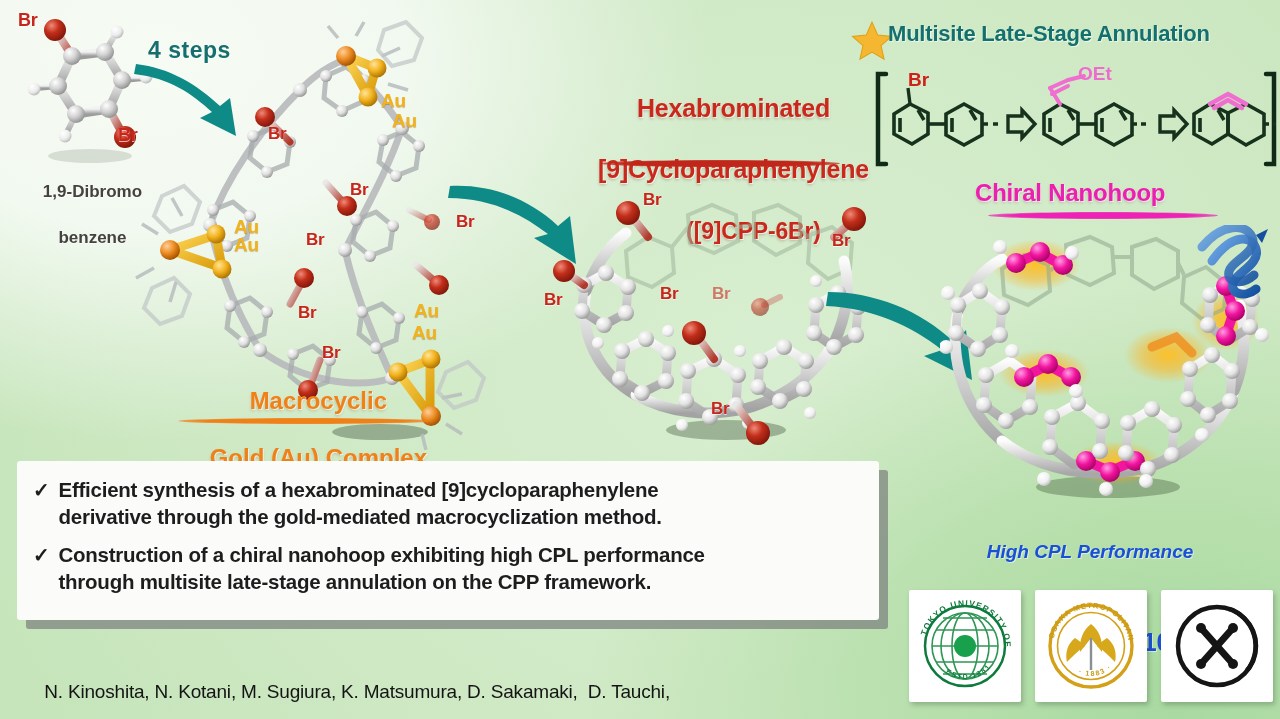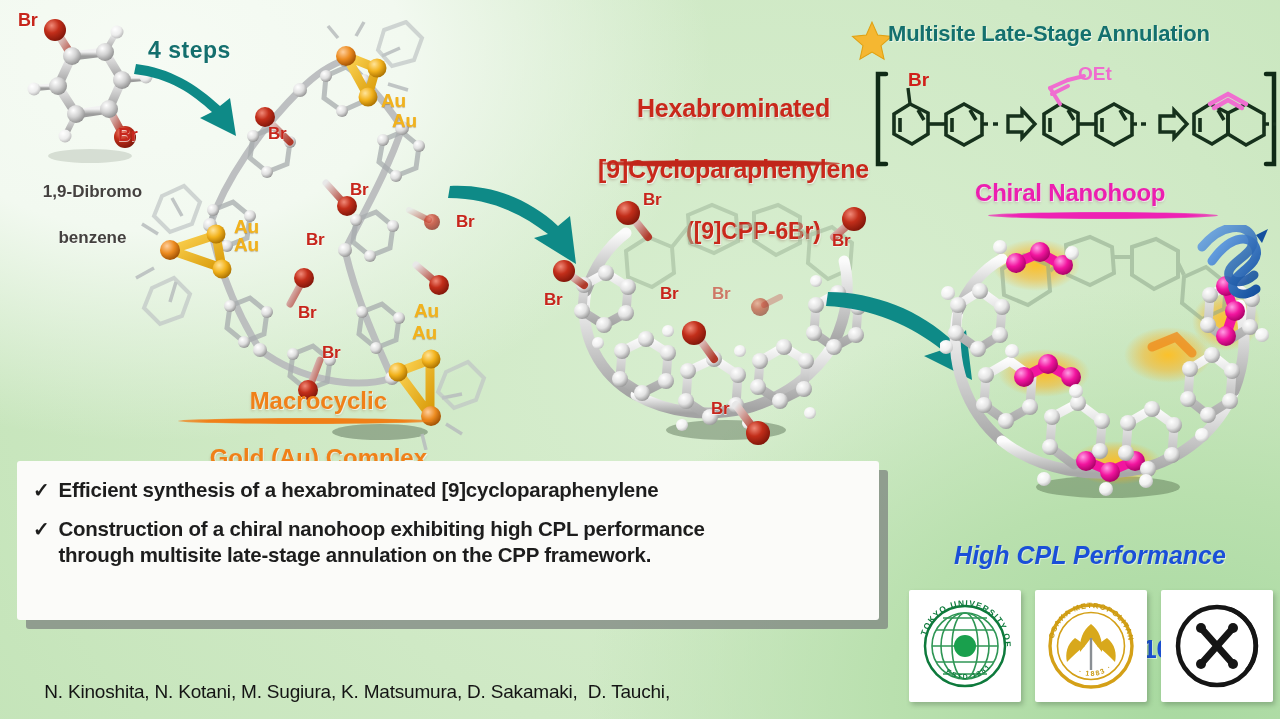--- a/index.html
+++ b/index.html
@@ -73,21 +73,21 @@
   }
   .magentarule{
     position:absolute;left:988px;top:212px;width:230px;height:7px;border-radius:50%;
     background:radial-gradient(ellipse at 50% 50%, #ee22b4 0%, #ee22b4 55%, rgba(238,34,180,0) 100%);
   }
 
   #cpl-block{
     left:905px;top:505px;width:370px;text-align:center;color:#1a4fd8;
   }
   #cpl-head{
-    font-size:25px;font-weight:bold;font-style:italic;
+    font-size:19px;font-weight:bold;font-style:italic;
     text-shadow:1px 1px 0 rgba(255,255,255,.5);
   }
   #cpl-val{
     font-size:25px;font-weight:bold;margin-top:2px;
     text-shadow:1px 1px 0 rgba(255,255,255,.5);
   }
   #cpl-val .it{font-style:italic;}
   #cpl-val .sub{font-size:15px;vertical-align:baseline;}
 
   
@@ -675,20 +675,21 @@
       <span>|</span><span class="it">g</span><span class="sub">lum</span><span>| = 0.100</span>
     </div>
   </div>
 
   <div id="panel">
     <div class="inner">
       <div class="bullet" id="b1">
         <span class="ck">✓</span>
         <span>
           <span>Efficient synthesis of a hexabrominated [9]cycloparaphenylene</span><br>
+          <span>derivative through the gold-mediated macrocyclization method.</span>
         </span>
       </div>
       <div class="bullet" id="b2">
         <span class="ck">✓</span>
         <span>
           <span>Construction of a chiral nanohoop exhibiting high CPL performance</span><br>
           <span>through multisite late-stage annulation on the CPP framework.</span>
         </span>
       </div>
     </div>

